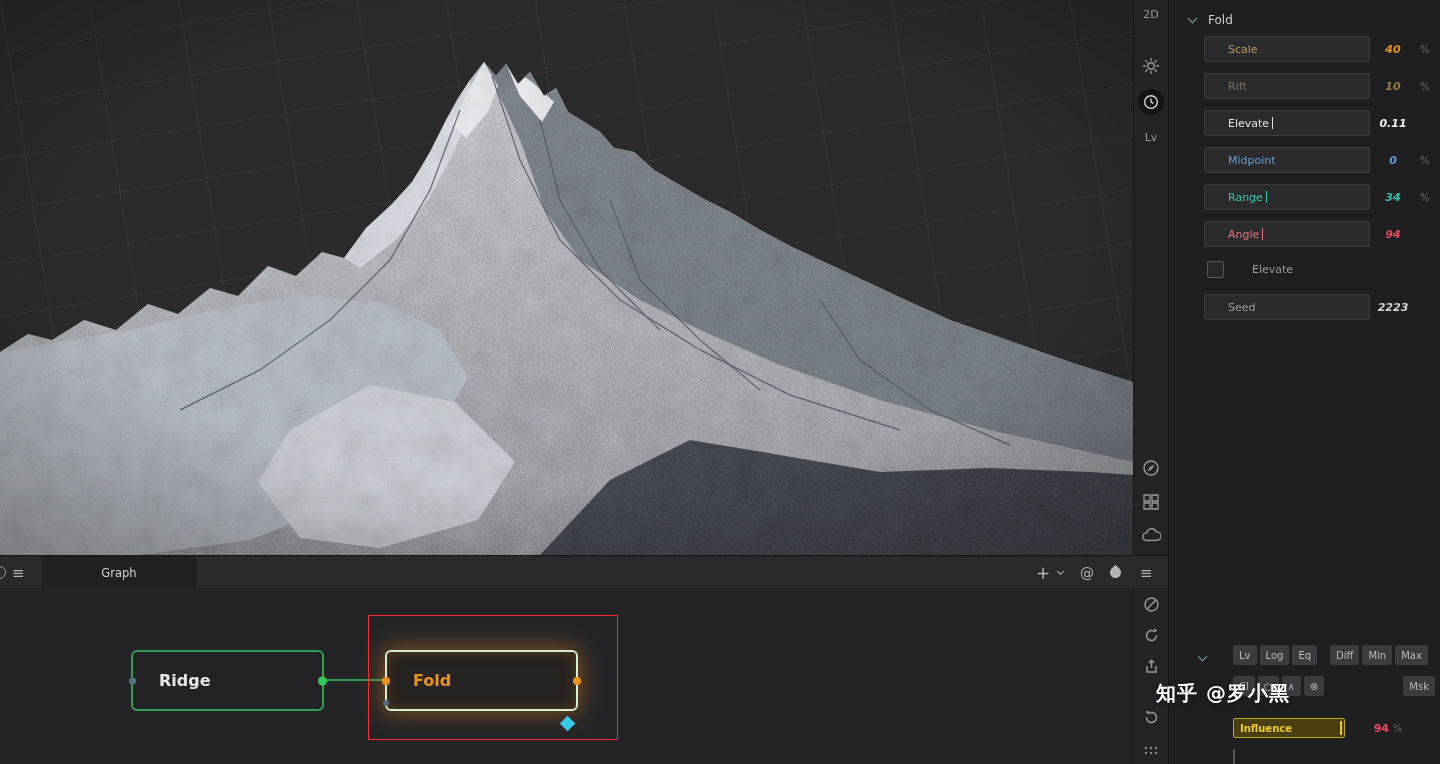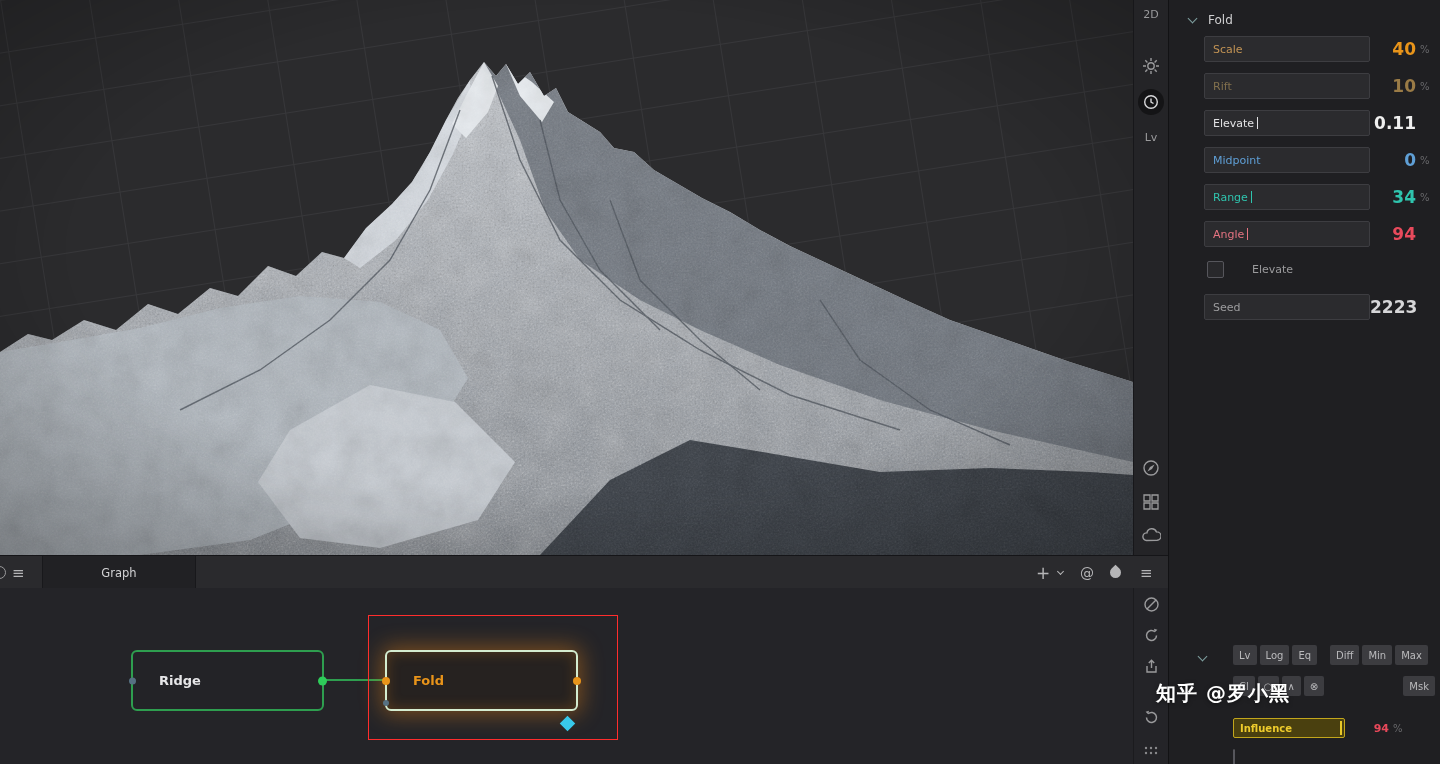--- a/index.html
+++ b/index.html
@@ -19,22 +19,22 @@
   .clock-sel { width:26px; height:26px; border-radius:50%; background:#141416; display:flex; align-items:center; justify-content:center; }
   .spacer { flex:1; }
 
   
   #right-panel { left:1168px; top:0; width:272px; height:764px; background:#1f1f22; border-left:1px solid #121214; }
   .panel-head { position:absolute; left:20px; top:13px; display:flex; align-items:center; gap:12px; }
   .chev { width:7px; height:7px; border-right:1.6px solid #7fa0a0; border-bottom:1.6px solid #7fa0a0; transform:rotate(45deg); margin-top:-3px; }
   .panel-title { font-size:12px; color:#cfcfd1; }
   .prow { position:absolute; left:35px; display:flex; align-items:center; height:26px; }
   .pbox { width:166px; height:26px; background:#2b2b2e; border:1px solid #3d3d41; border-radius:2px;
-          display:flex; align-items:center; padding:0 8px; font-size:11px; }
-  .pval { width:46px; text-align:right; font-weight:bold; font-size:17px; }
+          display:flex; align-items:center; padding:0 23px; font-size:11px; }
+  .pval { width:46px; text-align:center; font-weight:bold; font-size:11px;font-style:italic; }
   .punit { width:18px; margin-left:4px; font-size:10px; color:#68686b; }
   .caret { display:inline-block; width:1px; height:12px; background:currentColor; margin-left:3px; }
   .c-scale .pbox { color:#c29354; } .c-scale .pval { color:#e8941a; }
   .c-rift .pbox { color:#82704d; } .c-rift .pval { color:#9a7b46; }
   .c-folding .pbox { color:#e2e2e4; } .c-folding .pval { color:#efefef; }
   .c-midpoint .pbox { color:#5f9fd6; } .c-midpoint .pval { color:#5f9fd6; }
   .c-range .pbox { color:#2fc4ae; } .c-range .pval { color:#2fc4ae; }
   .c-angle .pbox { color:#e57381;text-align:right; } .c-angle .pval { color:#e84a5c; }
   .c-seed .pbox { color:#9d9d9f; } .c-seed .pval { color:#d6d6d8; width:46px; }
   .checkbox { width:17px; height:17px; background:#28282b; border:1px solid #56565c; border-radius:2px; }
@@ -46,21 +46,21 @@
                border-left:1px solid #18181b; border-right:1px solid #18181b;
                display:flex; align-items:center; justify-content:center; font-size:11.5px; color:#d2d2d4; }
   .gh-ico { position:absolute; top:0; height:33px; display:flex; align-items:center; justify-content:center; color:#b5b5b7; }
   .flame { width:11px; height:11px; background:#b5b5b7; border-radius:0 50% 50% 50%; transform:rotate(45deg); }
   .chev-s { width:5px; height:5px; border-right:1.4px solid #b5b5b7; border-bottom:1.4px solid #b5b5b7; transform:rotate(45deg); margin-top:-2px; }
   .half-circle { width:13px; height:13px; border:1.6px solid #9a9a9c; border-radius:50%; }
 
   
   #graph-canvas { left:0; top:588px; width:1133px; height:176px; background:#242428; overflow:hidden; }
   .node { position:absolute; width:193px; height:61px; border-radius:6px; background:#232327;
-          display:flex; align-items:center; padding-left:26px; font-size:13px; font-weight:600; }
+          display:flex; align-items:center; padding-left:26px; font-size:16px; font-weight:600; }
   .node-ridge { border:2px solid #2e9e4f; color:#e6e6e8; }
   .node-fold { border:2px solid #d4ecd0; color:#e8941a; background:#262220;
                box-shadow:0 0 22px 3px rgba(232,130,20,.45), inset 0 0 14px rgba(232,130,20,.25); }
   .node-mountain { border:2px dashed #2e9e4f; color:#e0e0e2; width:195px; }
   .port { position:absolute; border-radius:50%; top:50%; transform:translateY(-50%); }
   .port-green { width:9px; height:9px; background:#2ecc5a; }
   .port-orange { width:8px; height:8px; background:#e8941a; }
   .port-slate { width:7px; height:7px; background:#567082; }
   .port-slate-sm { position:absolute; width:6px; height:6px; border-radius:50%; background:#567082; left:-4px; bottom:3px; }
   #sel-rect { position:absolute; left:368px; top:27px; width:250px; height:125px; border:1px solid #ff2d2d; }

